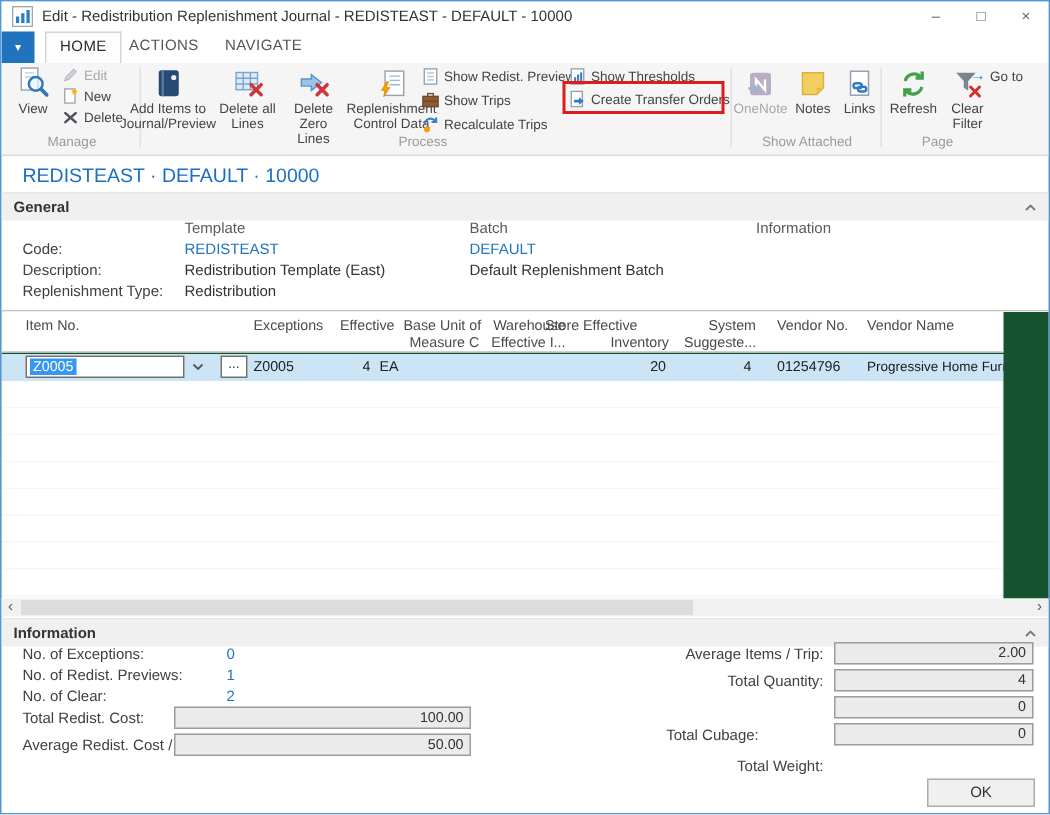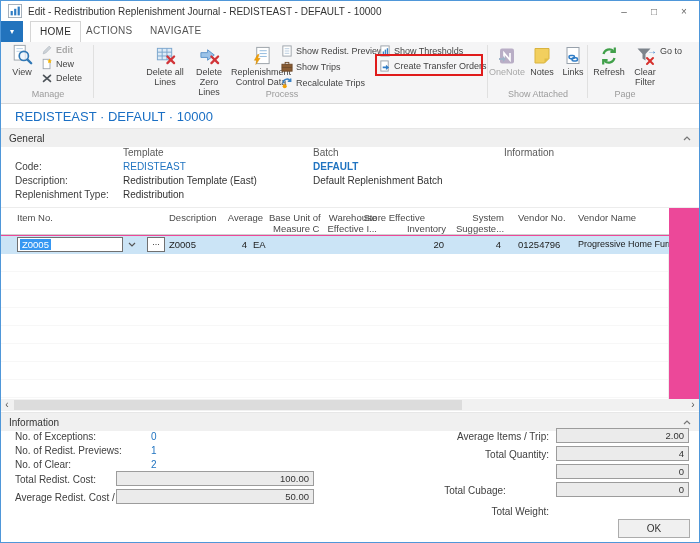--- a/index.html
+++ b/index.html
@@ -39,45 +39,45 @@
   #btn-delzero { left:188px; width:40px; }
   #btn-replen { left:232px; width:56px; }
   #btn-onenote { left:488px; width:36px; }
   #btn-notes { left:526px; width:30px; }
   #btn-links { left:558px; width:28px; }
   #btn-refresh { left:590px; width:36px; }
   #btn-clearfilter { left:628px; width:32px; }
 
   .rbtn-sm { position:absolute; height:14px; display:flex; align-items:center; font-size:9px; color:#444; white-space:nowrap; }
   .rbtn-sm .ric-s { width:12px; height:12px; margin-right:3px; flex:none; }
-  #btn-edit { left:40px; top:1px;font-weight:bold; } #btn-new { left:40px; top:15px; } #btn-delete { left:40px; top:29px; }
+  #btn-edit { left:40px; top:1px; } #btn-new { left:40px; top:15px; } #btn-delete { left:40px; top:29px; }
   #btn-showredist { left:280px; top:2px; } #btn-showtrips { left:280px; top:18px; } #btn-recalc { left:280px; top:34px; }
   #btn-thresholds { left:378px; top:2px; } #btn-createto { left:378px; top:17px; }
   .red-callout { position:absolute; left:374px; top:12px; width:108px; height:22px; border:2px solid #e01b1b; }
   .disabled, .disabled .rlabel { color:#a8a8a8; }
   #btn-goto { position:absolute; left:646px; top:3px; font-size:9px; color:#444; display:flex; align-items:center; }
   #btn-goto .garr { color:#2d7ac7; margin-right:3px; font-size:10px; }
 
   
   .pagetitle { position:absolute; top:108px; left:14px; font-size:13px; color:#1a6fc4; }
   .secthdr { position:absolute; left:0; right:0; height:19px; background:#f0f0f0; border-top:1px solid #e7e7e7;
-             display:flex; align-items:center; padding:0 8px; color:#333; font-size:10px; }
+             display:flex; align-items:center; padding:0 8px; color:#333; font-size:10px;font-weight:bold; }
   #sect-general { top:127px; } #sect-info { top:411px; }
   .sect-caret { margin-left:auto; display:flex; }
 
   .flabel { position:absolute; color:#404040; white-space:nowrap; }
   .fghdr { color:#5a5a5a; }
   .flink { color:#1f73c0; }
   #g-template { left:122px; top:146px; } #g-batch { left:312px; top:146px; } #g-info { left:503px; top:146px; }
-  #g-code-l { left:14px; top:160px; } #g-code-t { left:122px; top:160px; } #g-code-b { left:312px; top:160px;font-weight:bold; }
+  #g-code-l { left:14px; top:160px; } #g-code-t { left:122px; top:160px; } #g-code-b { left:312px; top:160px; }
   #g-desc-l { left:14px; top:174px; } #g-desc-t { left:122px; top:174px; color:#333; } #g-desc-b { left:312px; top:174px; color:#333; }
   #g-type-l { left:14px; top:188px; } #g-type-v { left:122px; top:188px; color:#333; }
 
   
-  .grid { position:absolute; left:0; top:206px; width:699px; height:192px; border-top:1px solid #ececec; background:#ec4899; }
+  .grid { position:absolute; left:0; top:206px; width:699px; height:192px; border-top:1px solid #ececec; background:#14532d; }
   .ghead { position:absolute; left:0; top:0; width:668px; height:27px; border-bottom:1px solid #d0d0d0; background:#fff; }
   .gh { position:absolute; font-size:9.5px; color:#4a4a4a; white-space:nowrap; }
   #h-item { left:16px; top:4px; } #h-desc { left:168px; top:4px; }
   #h-qty { left:200px; top:4px; width:62px; text-align:right; }
   #h-bu1 { left:268px; top:4px; } #h-bu2 { left:272px; top:15px; }
   #h-wh1 { left:318px; top:4px; width:58px; text-align:right; } #h-wh2 { left:318px; top:15px; width:58px; text-align:right; }
   #h-st1 { left:356px; top:4px; width:68px; text-align:right; } #h-st2 { left:377px; top:15px; width:68px; text-align:right; }
   #h-sy1 { left:446px; top:4px; width:57px; text-align:right; } #h-sy2 { left:455px; top:15px; }
   #h-vno { left:517px; top:4px; } #h-vname { left:577px; top:4px; }
 
@@ -186,20 +186,30 @@
             <g stroke="#4d5359" stroke-width="2" stroke-linecap="round">
               <line x1="3" y1="4" x2="11" y2="11"></line>
               <line x1="11" y1="4" x2="3" y2="11"></line>
             </g>
           </svg>
       </span>
       <span>Delete</span>
     </div>
     <div class="rsep" id="sep1"></div>
 
+    <div class="rbtn-lg" id="btn-additems">
+      <span class="ric">
+        <svg viewBox="0 0 22 22" width="21" height="21">
+            <rect x="4" y="2" width="14" height="18" rx="2" fill="#264a73"></rect>
+            <rect x="6" y="2" width="1.6" height="18" fill="#5a7ba3"></rect>
+            <circle cx="14.5" cy="7" r="1.8" fill="#f0f0f0"></circle>
+          </svg>
+      </span>
+      <span class="rlabel">Add Items to Journal/Preview</span>
+    </div>
     <div class="rbtn-lg" id="btn-delzero">
       <span class="ric">
         <svg viewBox="0 0 22 22" width="21" height="21">
             <path d="M2 8 h7 V5 l7 5.5 L9 16 v-3 H2 z" fill="#9cc3e8" stroke="#5b93c9"></path>
             <g stroke="#d13438" stroke-width="2.4" stroke-linecap="round">
               <line x1="13" y1="12" x2="20" y2="19"></line>
               <line x1="20" y1="12" x2="13" y2="19"></line>
             </g>
           </svg>
       </span>
@@ -380,22 +390,22 @@
   <span class="flabel flink" id="g-code-b">DEFAULT</span>
   <span class="flabel" id="g-desc-l">Description:</span>
   <span class="flabel" id="g-desc-t">Redistribution Template (East)</span>
   <span class="flabel" id="g-desc-b">Default Replenishment Batch</span>
   <span class="flabel" id="g-type-l">Replenishment Type:</span>
   <span class="flabel" id="g-type-v">Redistribution</span>
 
   <div class="grid">
     <div class="ghead">
       <span class="gh" id="h-item">Item No.</span>
-      <span class="gh" id="h-desc">Description</span>
-      <span class="gh" id="h-qty">Average</span>
+      <span class="gh" id="h-desc">Exceptions</span>
+      <span class="gh" id="h-qty">Effective</span>
       <span class="gh" id="h-bu1">Base Unit of</span>
       <span class="gh" id="h-bu2">Measure C</span>
       <span class="gh" id="h-wh1">Warehouse</span>
       <span class="gh" id="h-wh2">Effective I...</span>
       <span class="gh" id="h-st1">Store Effective</span>
       <span class="gh" id="h-st2">Inventory</span>
       <span class="gh" id="h-sy1">System</span>
       <span class="gh" id="h-sy2">Suggeste...</span>
       <span class="gh" id="h-vno">Vendor No.</span>
       <span class="gh" id="h-vname">Vendor Name</span>

